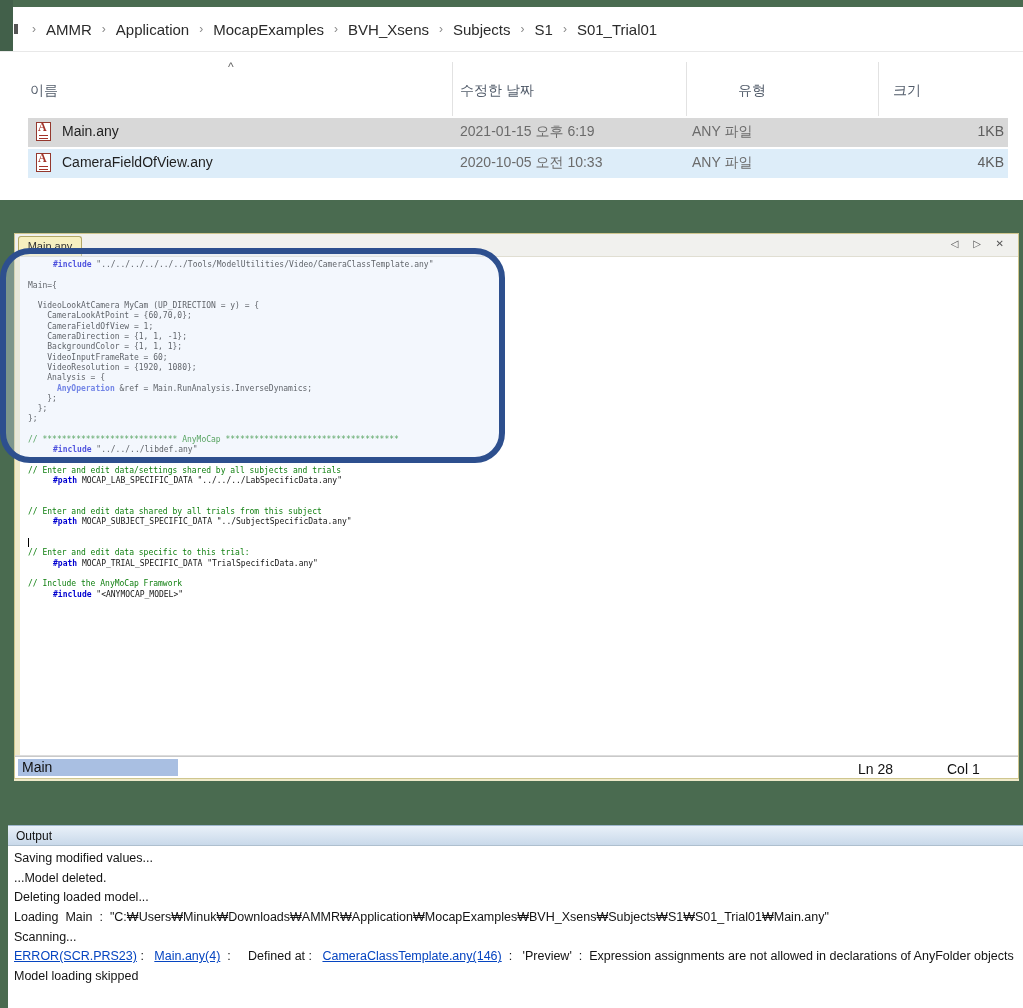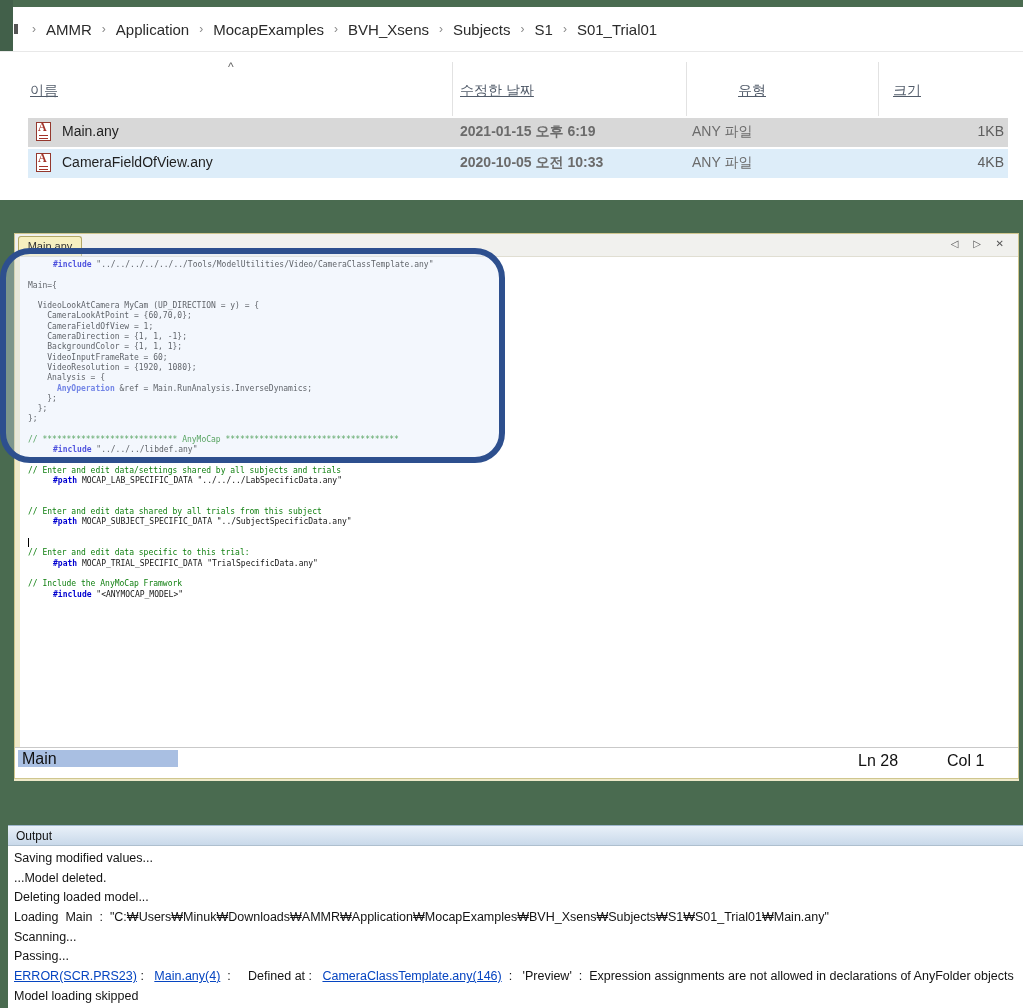--- a/index.html
+++ b/index.html
@@ -12,55 +12,55 @@
   
   .explorer{position:absolute;left:0;top:0;width:1023px;height:200px;background:#ffffff;}
   .explorer .top-strip{position:absolute;left:0;top:0;width:1023px;height:7px;background:#4a6b50;}
   .explorer .left-strip{position:absolute;left:0;top:0;width:13px;height:51px;background:#42604a;}
   .breadcrumb{position:absolute;left:22px;top:7px;height:44px;display:flex;align-items:center;font-size:15px;color:#333;}
   .breadcrumb .chev{color:#8a8a8a;font-size:12px;margin:0 10px;}
   .breadcrumb .bc-item{color:#2b2b2b;cursor:default;}
   .bc-stub{position:absolute;left:14px;top:24px;width:4px;height:10px;background:#555;}
   .bc-sep{position:absolute;left:0;top:51px;width:1023px;height:1px;background:#e8e8e8;}
   .hdr-row{position:absolute;left:0;top:58px;width:1023px;height:56px;font-size:14px;color:#525c6a;}
-  .hdr-label{position:absolute;bottom:14px;text-decoration:underline;}
+  .hdr-label{position:absolute;bottom:14px;}
   .hdr-name{left:30px;}
   .hdr-date{left:460px;}
   .hdr-type{left:692px;margin-left:46px;}
   .hdr-size{left:893px;}
   .sort-caret{position:absolute;left:228px;top:2px;color:#666;font-size:12px;}
   .col-sep{position:absolute;top:4px;width:1px;height:54px;background:#e2e2e2;}
   .rows{position:absolute;left:28px;top:118px;width:980px;}
   .file-row{position:relative;height:29px;margin-bottom:2px;font-size:14px;color:#333;}
   .file-row.sel{background:#d8d8d8;}
   .file-row.alt{background:#ddedf9;}
   .file-row .cell{position:absolute;top:5px;}
   .cell-name{left:34px;color:#1f1f1f;}
-  .cell-date{left:432px;color:#6b6b6b;font-weight:bold;}
+  .cell-date{left:432px;color:#6b6b6b;}
   .cell-type{left:664px;color:#6b6b6b;}
   .cell-size{right:4px;color:#5e5e5e;}
   .any-icon{position:absolute;left:8px;top:4px;width:15px;height:19px;background:#fff;border:1px solid #94382e;box-sizing:border-box;}
   .any-icon .a{position:absolute;left:1px;top:-3px;font-family:"Liberation Serif",serif;font-weight:bold;font-size:12px;color:#a33228;}
   .any-icon .l1,.any-icon .l2{position:absolute;left:2px;width:9px;height:1px;background:#a33228;}
   .any-icon .l1{top:12px;}
   .any-icon .l2{top:15px;}
   
   .editor{position:absolute;left:14px;top:233px;width:1005px;height:546px;background:#ffffff;border:1px solid #cfc68e;box-sizing:border-box;}
   .tabbar{position:absolute;left:0;top:0;width:100%;height:22px;background:#f1f1ee;border-bottom:1px solid #e0ded2;}
   .tab{position:absolute;left:3px;top:2px;width:62px;height:19px;background:#f7f0c0;border:1px solid #b3a866;border-bottom:none;border-radius:3px 3px 0 0;font-size:11px;color:#333;text-align:center;line-height:19px;}
   .nav-icons{position:absolute;right:8px;top:4px;font-size:10px;color:#555;letter-spacing:6px;}
   .gutter{position:absolute;left:0;top:22px;width:5px;height:500px;background:#efe9c9;}
   .code{position:absolute;left:13px;top:26px;font-family:"DejaVu Sans Mono","Liberation Mono",monospace;font-size:8px;line-height:10.3px;white-space:pre;color:#141414;}
   .code .dir{color:#0000d0;font-weight:bold;padding-left:25px;}
   .code .com{color:#118011;}
   .code .cls{color:#3a50dc;font-weight:bold;}
   .code .pln{color:#141414;}
   .code .caret{display:inline-block;width:1px;height:9px;background:#000;vertical-align:middle;}
   .hscroll{position:absolute;left:0;bottom:22px;width:100%;height:1px;background:#dcdcdc;}
-  .statusbar{position:absolute;left:0;bottom:9px;width:100%;height:21px;background:#fff;border-top:1px solid #c9c9c9;font-size:16px;color:#111;}
+  .statusbar{position:absolute;left:0;bottom:0;width:100%;height:21px;background:#fff;border-top:1px solid #c9c9c9;font-size:14px;color:#111;}
   .scope-box{position:absolute;left:3px;top:2px;width:160px;height:17px;background:#a9bfe2;padding-left:4px;line-height:17px;box-sizing:border-box;}
   .st-ln{position:absolute;left:843px;top:4px;}
   .st-col{position:absolute;left:932px;top:4px;}
   .editor-bottom-strip{position:absolute;left:14px;top:779px;width:1005px;height:2px;background:#efe9c9;}
   
   .highlight-oval{position:absolute;left:0px;top:248px;width:505px;height:215px;border:6px solid #2d4f8e;border-radius:30px;background:rgba(222,232,248,0.35);box-sizing:border-box;pointer-events:none;}
   
   .output{position:absolute;left:8px;top:825px;width:1023px;height:183px;background:#ffffff;}
   .output-hdr{position:absolute;left:0;top:0;width:100%;height:21px;background:linear-gradient(#e9f1f9,#c9d9ea);border-top:1px solid #9eb6cc;border-bottom:1px solid #aebfce;box-sizing:border-box;font-size:12px;color:#111;}
   .output-hdr span{position:absolute;left:8px;top:3px;}
@@ -148,17 +148,16 @@
 <div class="output">
   <div class="output-hdr">
     <span>Output</span>
   </div>
   <div class="out-lines" id="out-lines">
       <div class="out-line"><span>Saving modified values...</span></div>
       <div class="out-line"><span>...Model deleted.</span></div>
       <div class="out-line"><span>Deleting loaded model...</span></div>
       <div class="out-line"><span>Loading  Main  :  "C:₩Users₩Minuk₩Downloads₩AMMR₩Application₩MocapExamples₩BVH_Xsens₩Subjects₩S1₩S01_Trial01₩Main.any"</span></div>
       <div class="out-line"><span>Scanning...</span></div>
-      <div class="out-line"><span>Passing...</span></div>
       <div class="out-line"><a>ERROR(SCR.PRS23)</a><span> :   </span><a>Main.any(4)</a><span>  :     Defined at :   </span><a>CameraClassTemplate.any(146)</a><span>  :   'Preview'  :  Expression assignments are not allowed in declarations of AnyFolder objects</span></div>
       <div class="out-line"><span>Model loading skipped</span></div>
     </div>
 </div>
 
 </body></html>

